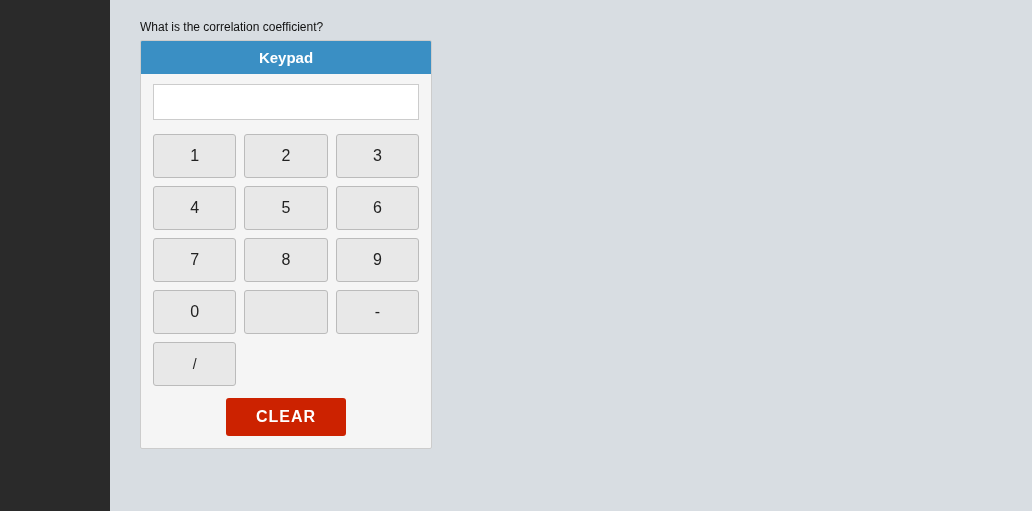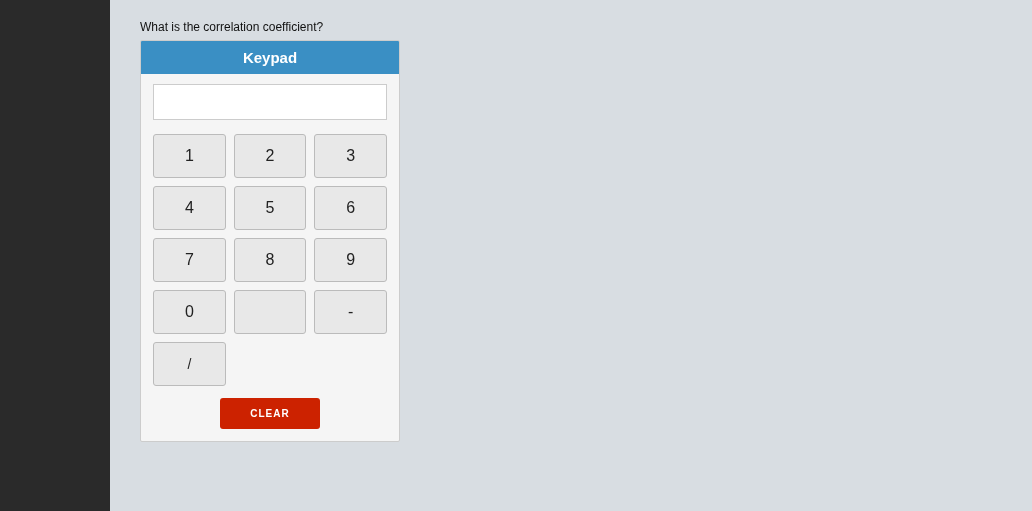--- a/index.html
+++ b/index.html
@@ -43,21 +43,21 @@
     .round-text {
       font-size: 17px;
       color: #111;
       margin-bottom: 14px;
       font-weight: normal;
     }
 
     .keypad-container {
       background: #f5f5f5;
       border: 1px solid #ccc;
-      width: 260px;
+      width: 292px;
       border-radius: 2px;
       overflow: hidden;
     }
 
     .keypad-header {
       background: #3a8fc4;
       color: #fff;
       font-size: 15px;
       font-weight: bold;
       text-align: center;
@@ -109,21 +109,21 @@
       justify-content: center;
       padding: 6px 12px 12px 12px;
     }
 
     .clear-btn {
       background: #cc2200;
       color: #fff;
       border: none;
       border-radius: 3px;
       padding: 10px 30px;
-      font-size: 10px;
+      font-size: 16px;
       font-weight: bold;
       cursor: pointer;
       letter-spacing: 1px;
     }
 
     
     .row-bottom {
       display: grid;
       grid-template-columns: repeat(3, 1fr);
       gap: 8px;

